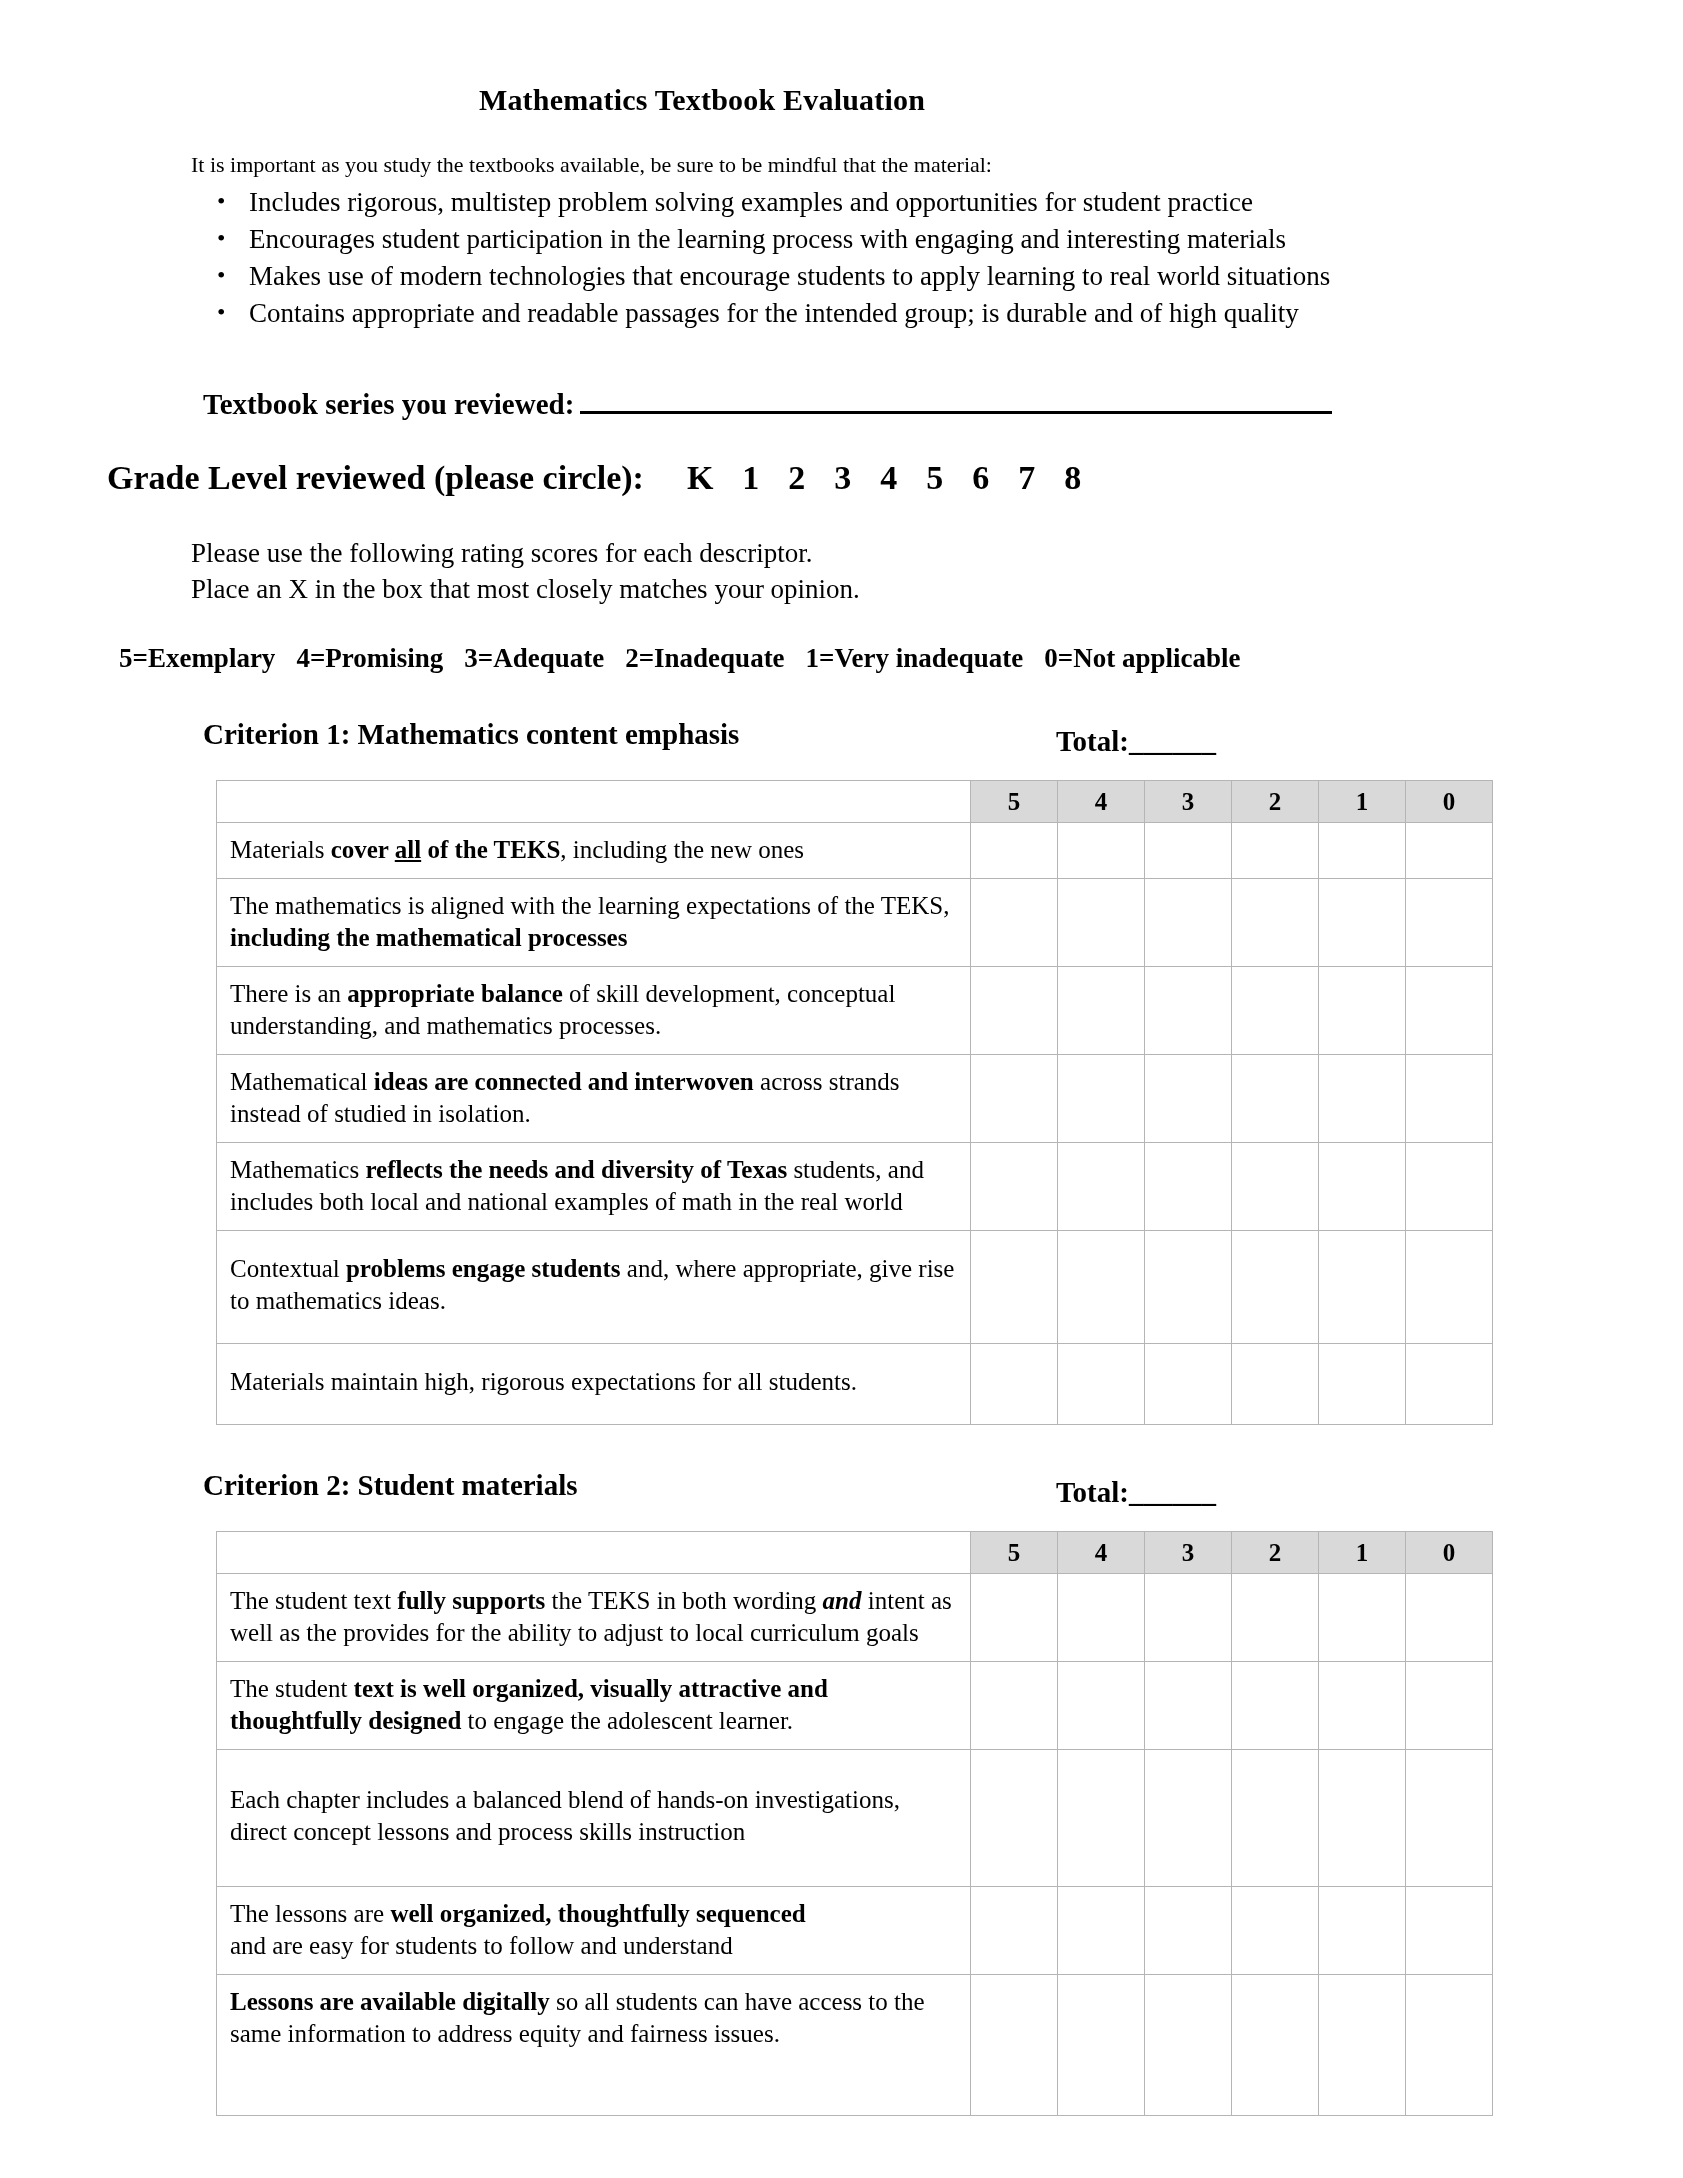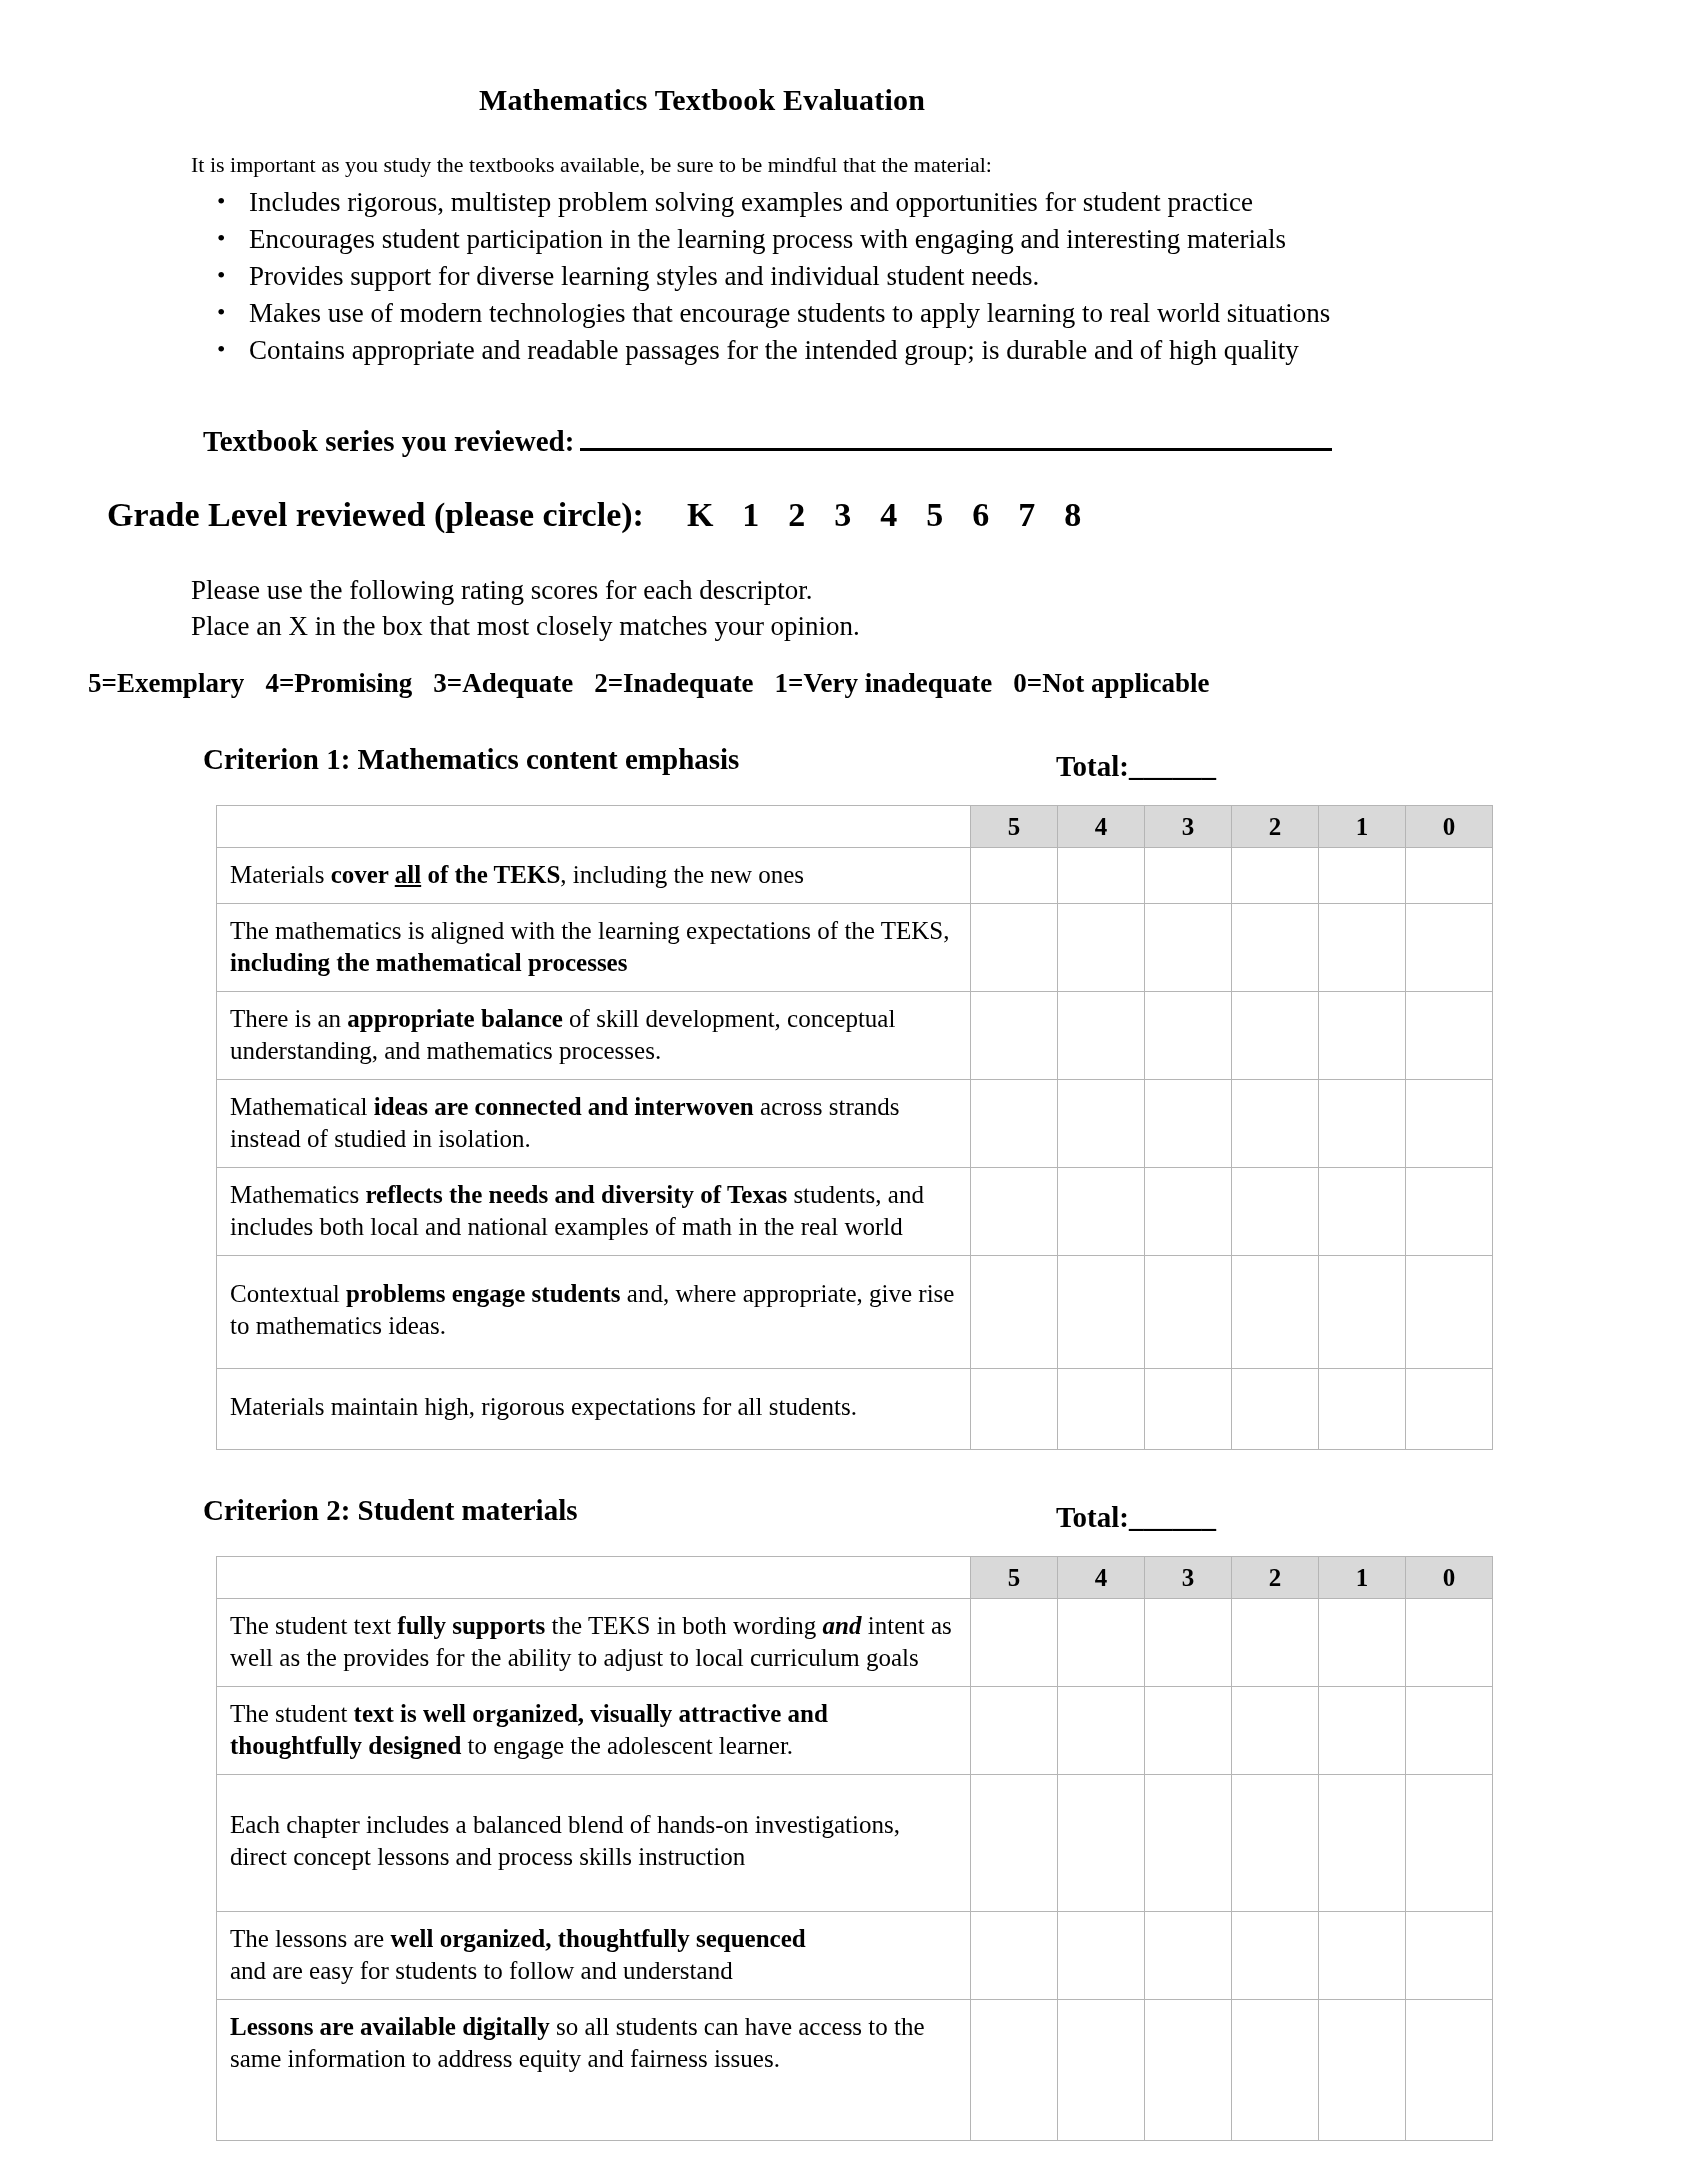--- a/index.html
+++ b/index.html
@@ -97,22 +97,22 @@
   
   .instructions {
     padding-left: 191px;
     margin-top: 38px;
     font-size: 27px;
     line-height: 36px;
   }
 
   
   .rating-key {
-    padding-left: 88px;
-    margin-top: 24px;
+    padding-left: 119px;
+    margin-top: 36px;
     font-size: 27px;
     font-weight: bold;
     white-space: nowrap;
   }
   .rating-key .k {
     margin-right: 21px;
   }
   .rating-key .k:last-child { margin-right: 0; }
 
   
@@ -178,21 +178,20 @@
 
 <div class="page">
 
   <h1 class="doc-title">Mathematics Textbook Evaluation</h1>
 
   <p class="intro">It is important as you study the textbooks available, be sure to be mindful that the material:</p>
 
   <ul class="bullets">
     <li>Includes rigorous, multistep problem solving examples and opportunities for student practice</li>
     <li>Encourages student participation in the learning process with engaging and interesting materials</li>
-    <li>Provides support for diverse learning styles and individual student needs.</li>
     <li>Makes use of modern technologies that encourage students to apply learning to real world situations</li>
     <li>Contains appropriate and readable passages for the intended group; is durable and of high quality</li>
   </ul>
 
   <div class="field-line">
     <span>Textbook series you reviewed:</span><span class="rule"></span>
   </div>
 
   <div class="grade-line">
     <span>Grade Level reviewed (please circle):</span><span class="grades"><span>K</span><span>1</span><span>2</span><span>3</span><span>4</span><span>5</span><span>6</span><span>7</span><span>8</span></span>

